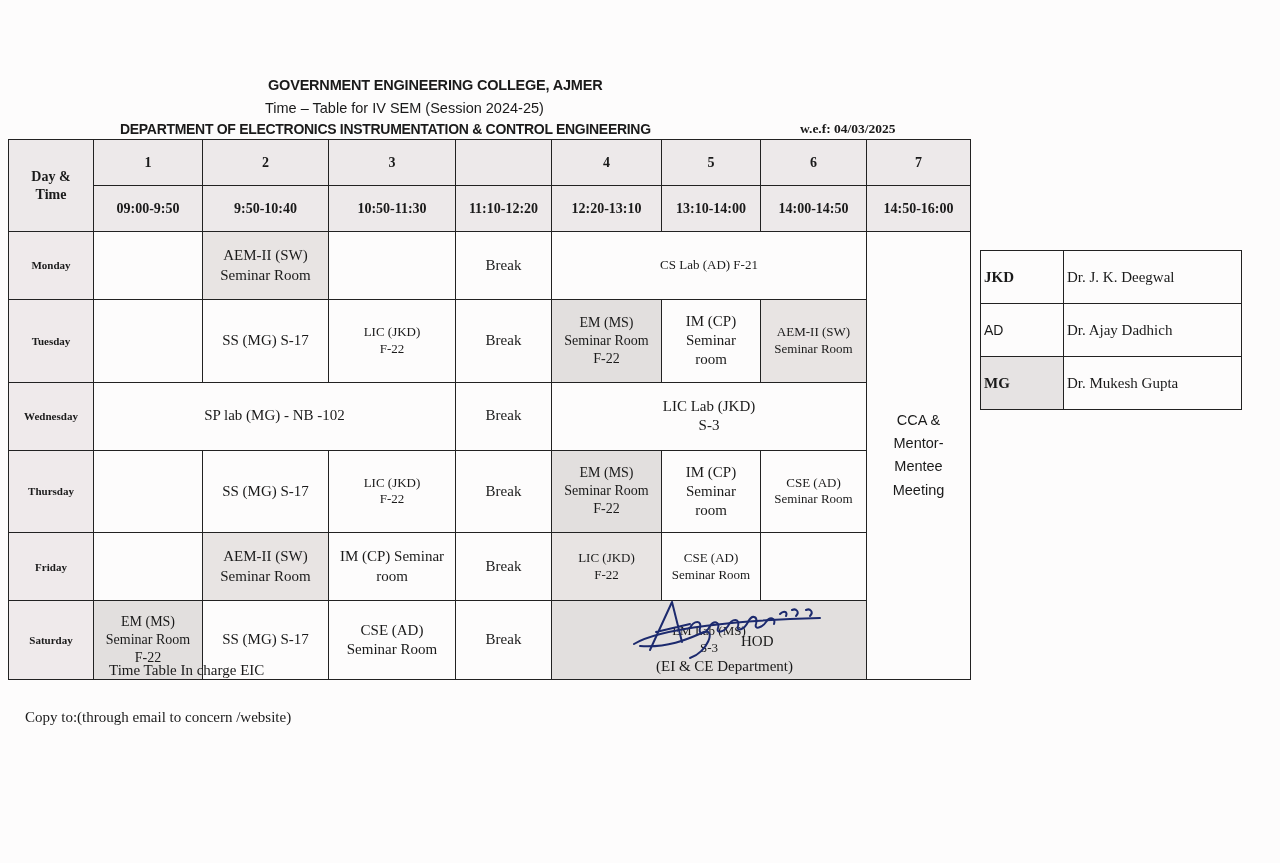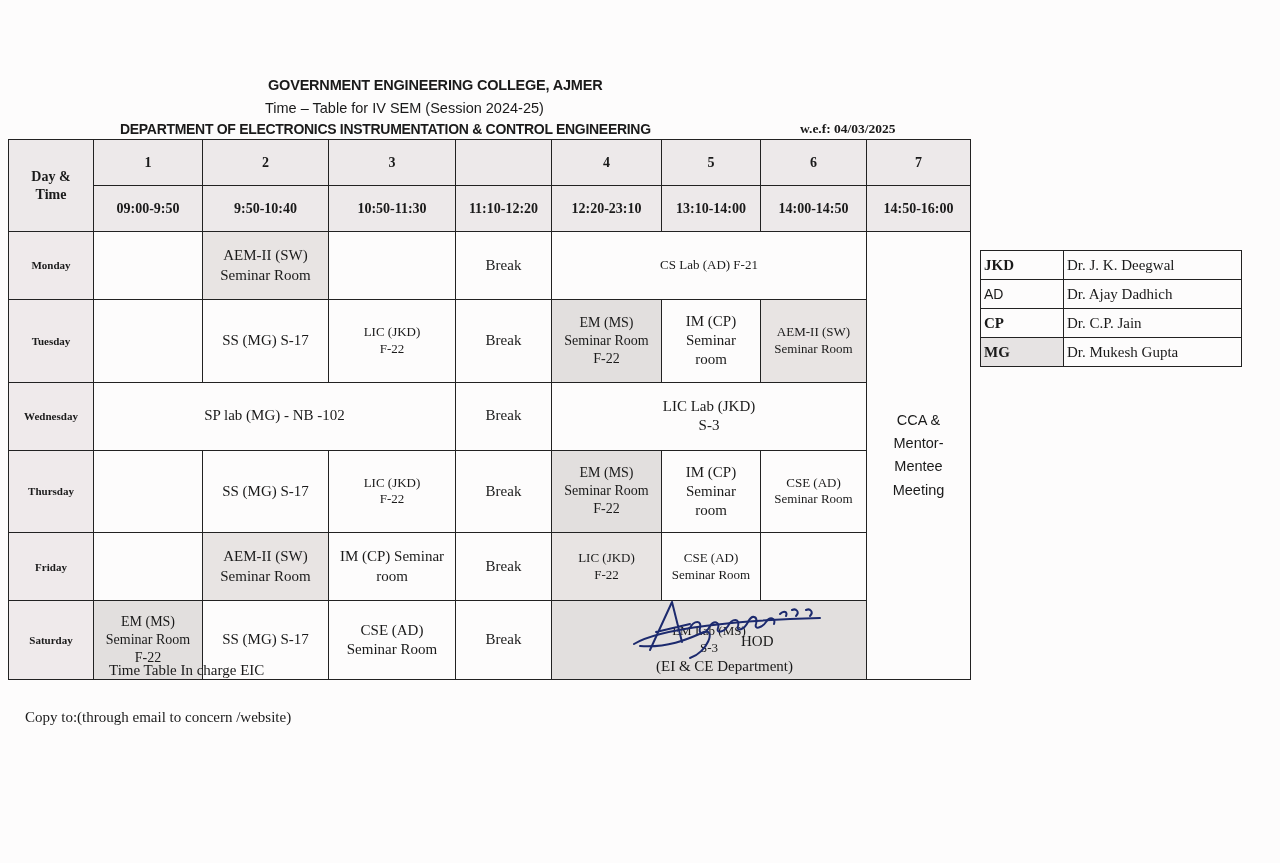--- a/index.html
+++ b/index.html
@@ -31,21 +31,21 @@
   table.tt td.sh { background: #e8e4e3; }
   table.tt td.sh2 { background: #e2dfde; }
   table.tt td.small { font-size: 13px; }
   table.tt td.cca { font-family: "Liberation Sans", sans-serif; font-size: 14.5px; line-height: 1.6; }
   tr.r { height: 68px; }
 
   table.legend {
     position: absolute; left: 980px; top: 250px;
     border-collapse: collapse; table-layout: fixed; width: 262px;
   }
-  table.legend td { border: 1.4px solid #222; font-size: 15px; padding: 4px 3px; height: 20px; line-height: 20px; }
+  table.legend td { border: 1.4px solid #222; font-size: 15px; padding: 16px 3px; height: 20px; line-height: 20px; }
   table.legend td.code { width: 76px; font-weight: bold; }
   table.legend td.code.plain { font-weight: normal; font-family: "Liberation Sans", sans-serif; font-size: 14px; }
   table.legend tr:last-child td.code { background: #e6e3e3; }
 
   .hod { left: 708px; top: 633px; font-size: 15px; margin-left: 33px; }
   .dept { left: 656px; top: 658px; font-size: 15px; }
   .incharge { left: 109px; top: 662px; font-size: 15px; }
   .copy { left: 25px; top: 709px; font-size: 15px; }
   .sig { left: 620px; top: 598px; width: 220px; height: 62px; }
 </style>
@@ -82,21 +82,21 @@
     <td class="hd">4</td>
     <td class="hd">5</td>
     <td class="hd">6</td>
     <td class="hd">7</td>
   </tr>
   <tr>
     <td class="hd">09:00-9:50</td>
     <td class="hd">9:50-10:40</td>
     <td class="hd">10:50-11:30</td>
     <td class="hd">11:10-12:20</td>
-    <td class="hd">12:20-23:10</td>
+    <td class="hd">12:20-13:10</td>
     <td class="hd">13:10-14:00</td>
     <td class="hd">14:00-14:50</td>
     <td class="hd">14:50-16:00</td>
   </tr>
 
   <tr class="r">
     <td class="day">Monday</td>
     <td></td>
     <td class="sh">
       <div>AEM-II (SW)</div>
@@ -219,24 +219,20 @@
 
 <table class="legend">
   <tbody>
       <tr>
     <td class="code">JKD</td>
     <td>Dr. J. K. Deegwal</td>
   </tr>
   <tr>
     <td class="code plain">AD</td>
     <td>Dr. Ajay Dadhich</td>
-  </tr>
-  <tr>
-    <td class="code">CP</td>
-    <td>Dr. C.P. Jain</td>
   </tr>
   <tr>
     <td class="code">MG</td>
     <td>Dr. Mukesh Gupta</td>
   </tr>
 </tbody>
   </table>
 
 <svg class="abs sig" viewBox="0 0 220 62" fill="none" stroke="#1c2a6e" stroke-width="2" stroke-linecap="round" stroke-linejoin="round">
   <path d="M52 4 L30 52 M52 4 L62 44 M36 34 L70 26"></path>

